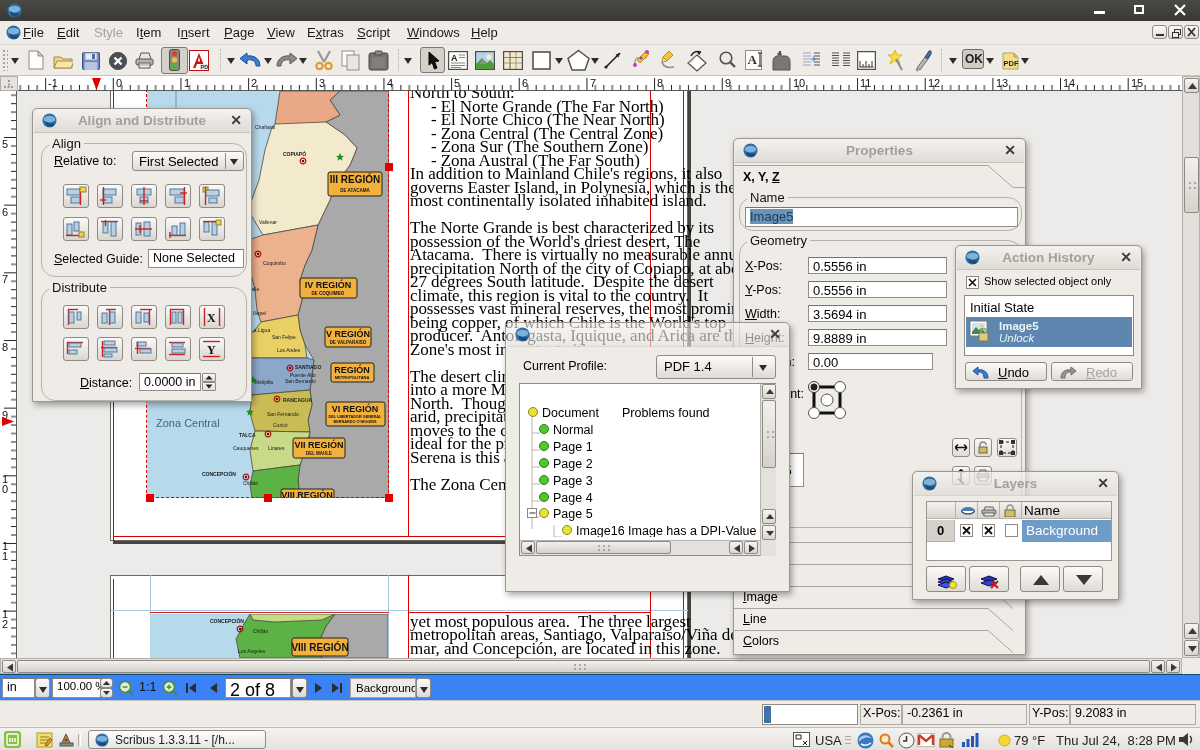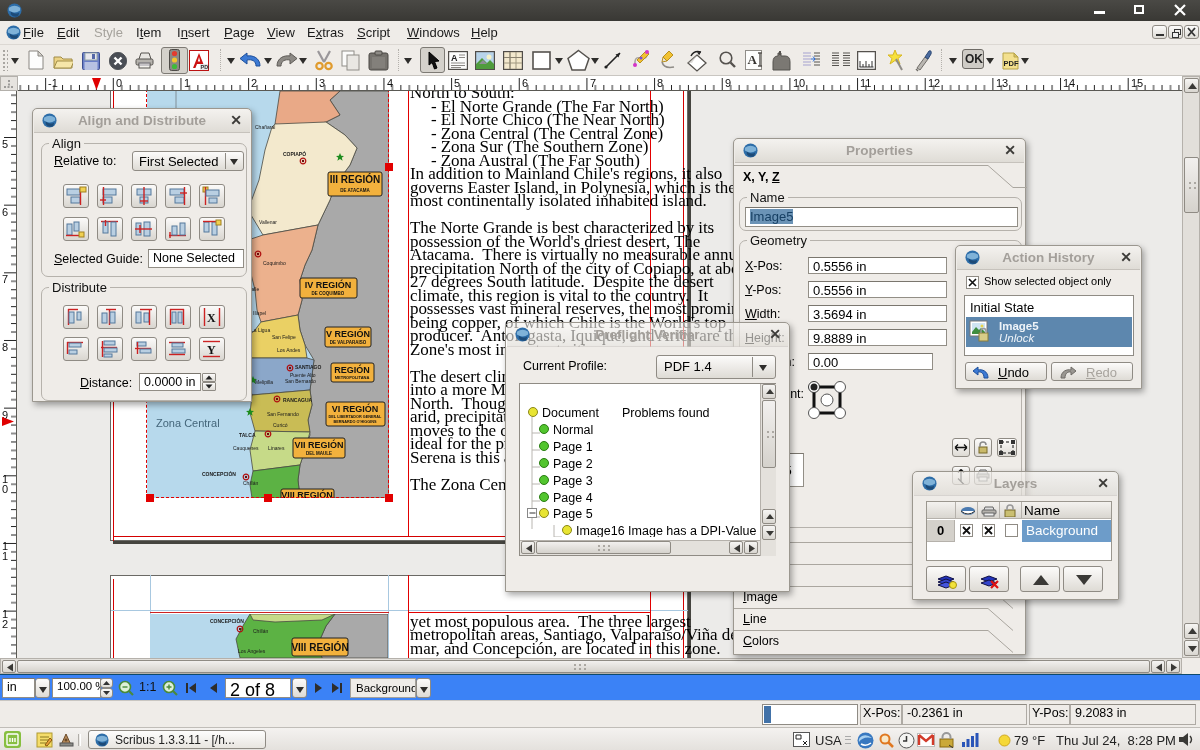--- a/index.html
+++ b/index.html
@@ -23,21 +23,21 @@
   
   #canvas { left:18px; top:91px; width:1164px; height:567px; background:#ecebe9; overflow:hidden; }
   .page { position:absolute; background:#fff; box-shadow:3px 3px 0 #45443f; border:1px solid #6a6965; }
   .sertxt { position:absolute; font-family:"Liberation Serif", serif; font-size:17px; letter-spacing:-0.07px; line-height:13.57px; color:#000; white-space:pre; }
   
   .dlg { position:absolute; background:#efece8; border:1px solid #9b978f; border-radius:5px 5px 0 0; box-shadow:2px 3px 6px rgba(0,0,0,0.35); }
   .dtitle { position:absolute; left:1px; right:1px; top:0; height:24px; border-radius:5px 5px 0 0; background:linear-gradient(#f4f2ef,#dfdcd6); border-bottom:1px solid #c6c2bc; }
   .dtitle .txt { position:absolute; left:0; right:0; top:4px; text-align:center; font-weight:bold; font-size:13.5px; color:#a39f9a; }
   .dtitle .ico { position:absolute; left:8px; top:4px; }
   .dtitle .cl { position:absolute; right:8px; top:3px; font-size:14px; font-weight:bold; color:#3c3b38; }
-  .grp { position:absolute; border:1px solid #b6b2ac; border-radius:7px;padding-left:32px; }
+  .grp { position:absolute; border:1px solid #b6b2ac; border-radius:14px;padding-left:32px; }
   .grp > .glabel { position:absolute; top:-8px; left:7px; background:#efece8; padding:0 3px; font-size:13px; color:#111; }
   .tfield { position:absolute; background:#fff; border:1px solid #928e86; border-top-color:#7a766e; font-size:13px; color:#000; padding:1px 4px; }
   .btn3d { position:absolute; background:linear-gradient(#fcfbfa,#dedbd5); border:1px solid #8f8b84; border-radius:3px; }
   .combo { position:absolute; background:linear-gradient(#fcfbfa,#dedbd5); border:1px solid #8f8b84; border-radius:3px; font-size:13px; color:#000; }
   u { text-decoration:underline; }
   .albtn { position:absolute; width:26px; height:24px; background:linear-gradient(#fbfaf9,#d9d6d0); border:1px solid #8f8b84; border-radius:3px; }
   .ab { fill:#b9cfe2; stroke:#55789c; }
   .rl { stroke:#cc2222; stroke-width:1.4; }
   .lbl { position:absolute; font-size:12.5px; color:#000; white-space:nowrap; }
   
@@ -710,21 +710,20 @@
 </div>
 
 <div class="dlg" style="left:505px;top:322px;width:285px;height:270px;z-index:30;background:transparent">
   <div class="abs" style="left:0;top:24px;width:283px;height:244px;background:#efece8"></div>
   <div class="dtitle" style="background:linear-gradient(rgba(244,242,239,0.62),rgba(223,220,214,0.66));border-bottom-color:rgba(198,194,188,0.6)">
       <svg class="ico" width="15" height="15" viewBox="0 0 16 16">
         <circle cx="8" cy="8" r="7.5" fill="#2d6da8"></circle>
         <path d="M2 5 Q8 1 14 5 L14 8 Q8 12 2 8 Z" fill="#7fb2d8"></path>
         <path d="M4 9 Q8 13 13 10 L12 14 Q7 16 4 12 Z" fill="#1d4b78"></path>
       </svg>
-      <div class="txt">Preflight Verifier</div>
       <div class="cl" style="right:7px">✕</div>
     </div>
   <div class="lbl" style="left:17px;top:36px">Current Profile:</div>
   <div class="combo" style="left:150px;top:32px;width:120px;height:24px">
       <div class="abs" style="left:7px;top:3px">PDF 1.4</div>
       <div class="btn3d" style="right:1px;top:1px;width:22px;height:20px;border-width:0 0 0 1px;border-radius:0 2px 2px 0">
         <div class="darr" style="left:6px;top:8px"></div>
       </div>
     </div>
   <div class="abs" style="left:13px;top:60px;width:257px;height:173px;background:#fff;border:1px solid #8f8b84">

